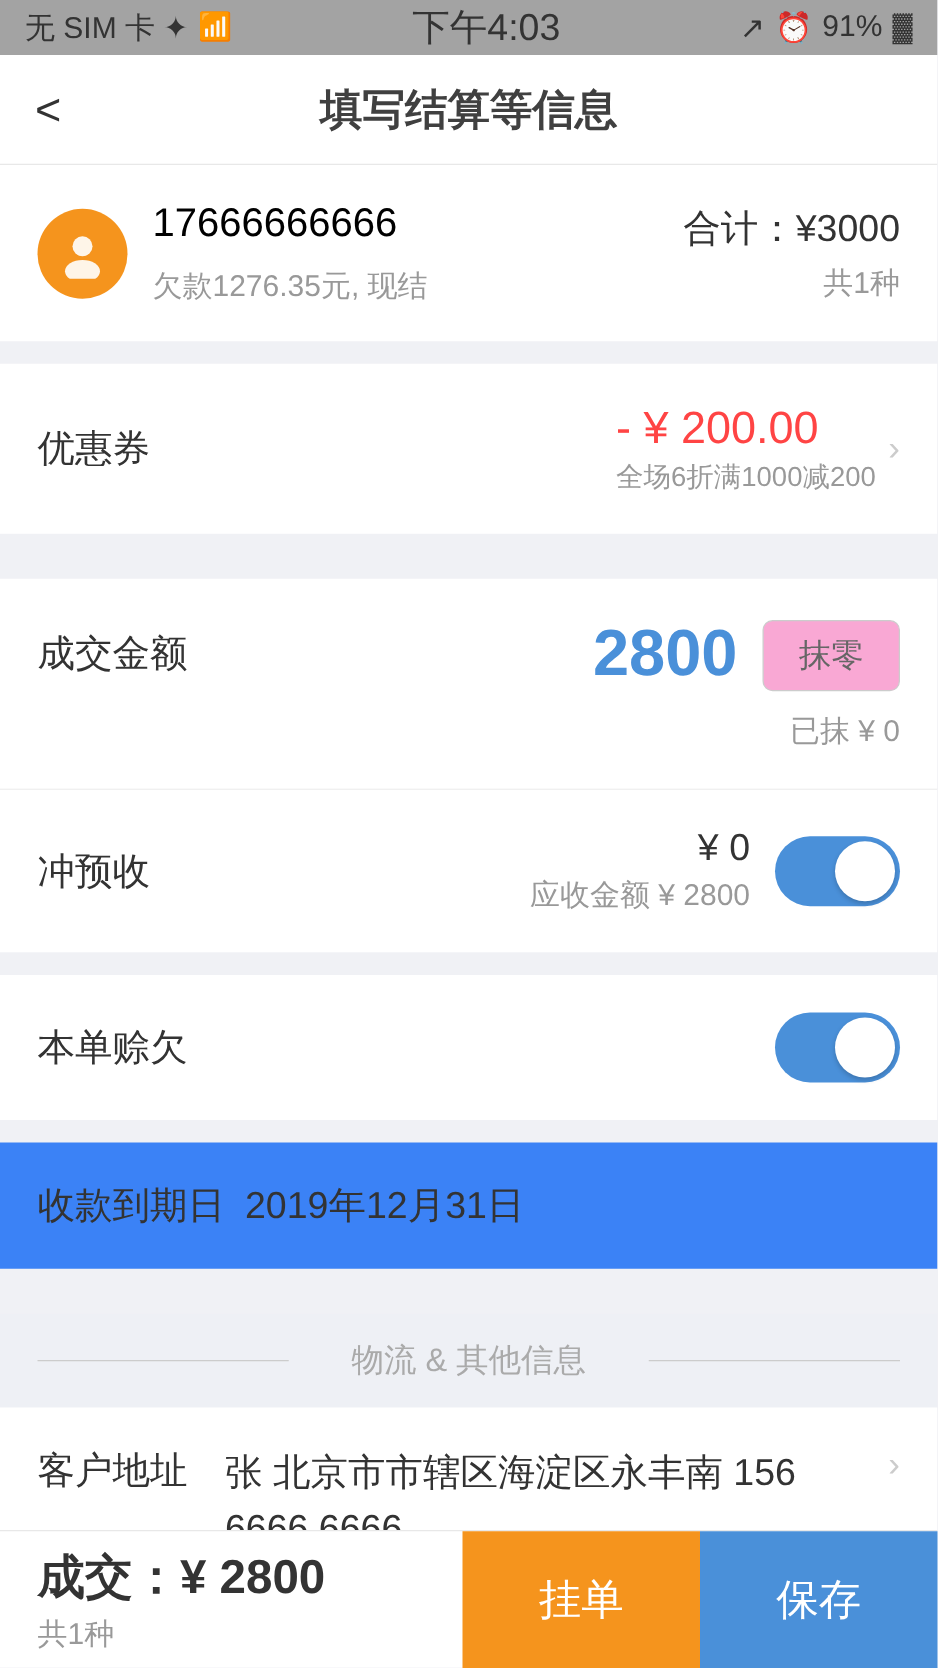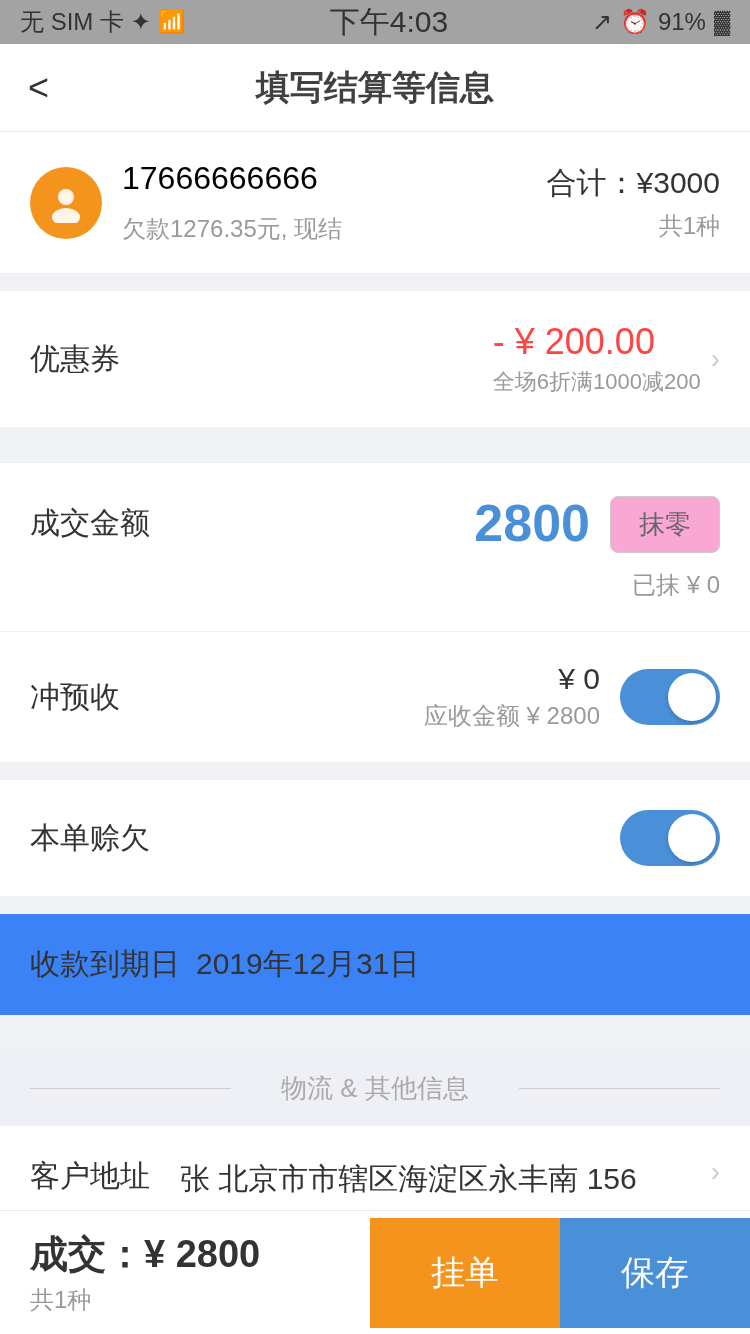--- a/index.html
+++ b/index.html
@@ -234,21 +234,21 @@
     .bottom-gray {
       background: #f0f1f5;
       height: 200px;
     }
 
     
     .footer {
       position: fixed;
       bottom: 0;
       width: 750px;
-      height: 124px;
+      height: 110px;
       display: flex;
       align-items: center;
       background: #fff;
       border-top: 1px solid #e8e8e8;
     }
     .footer-info {
       padding: 0 30px;
       flex: 1;
     }
     .footer-deal { font-size: 28px; color: #333; }

